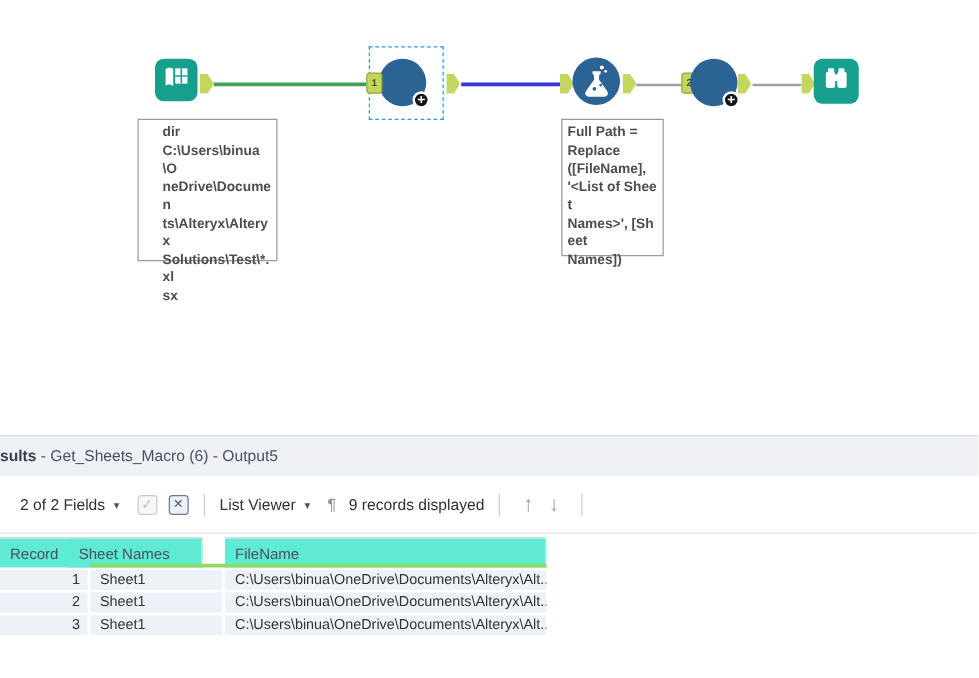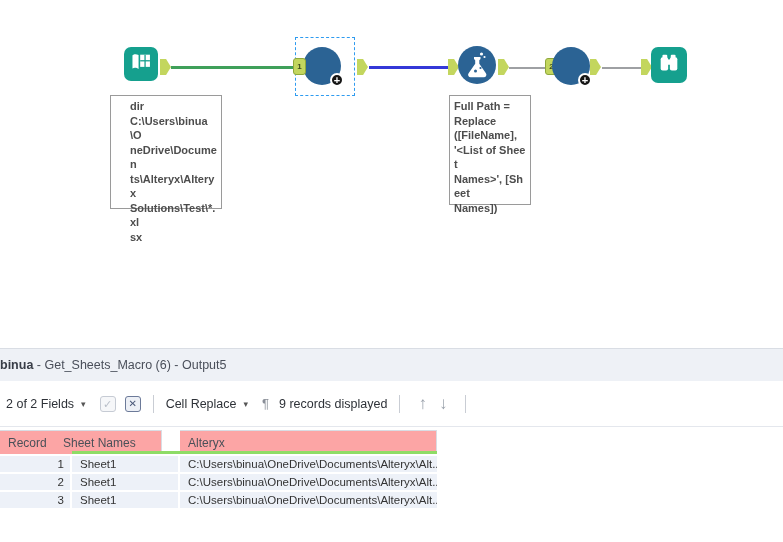--- a/index.html
+++ b/index.html
@@ -24,31 +24,31 @@
   .anchor-num { position:absolute; width:13px; height:17px; background:#C3D65E; border:1px solid #8FA83B; border-radius:3px; font-size:8px; font-weight:bold; color:#3C4A1E; display:flex; align-items:center; justify-content:center; }
 
   .selection-box { position:absolute; border:1.5px dashed #2E9BF0; background:transparent; }
 
   .annotation { position:absolute; background:#ffffff; border:1px solid #9A9A9A; padding:3px 4px; font-size:11px; font-weight:700; color:#4D4D4D; line-height:1.32; white-space:pre-line; word-break:break-all; }
 
   
   .panel-divider { position:absolute; left:0; top:348px; width:783px; height:1px; background:#D9DDE4; }
   .panel-header { position:absolute; left:0; top:349px; width:783px; height:32px; background:#EEF1F6; font-size:12.5px; line-height:32px; color:#4A4F5A; }
   .panel-header b { color:#383D47; }
-  .toolbar { position:absolute; left:0; top:381px; width:783px; height:46px; background:#ffffff; border-bottom:1px solid #E4E7ED; display:flex; align-items:center; padding-left:6px; font-size:12.5px; color:#2E3238; }
+  .toolbar { position:absolute; left:0; top:381px; width:783px; height:46px; background:#ffffff; border-bottom:1px solid #E4E7ED; display:flex; align-items:center; padding-left:16px; font-size:12.5px; color:#2E3238; }
   .tb-item { display:flex; align-items:center; cursor:default; }
   .tb-caret { font-size:9px; color:#555; margin-left:7px; }
   .tb-sep { width:1px; height:18px; background:#C9CDD4; margin:0 12px; }
   .tb-icon-check { width:16px; height:16px; border:1px solid #C6CBD4; border-radius:3px; margin-left:14px; color:#B8BEC8; font-size:11px; line-height:14px; text-align:center; background:#F6F7F9; }
   .tb-icon-xbox { width:16px; height:16px; border:1px solid #6C7A99; border-radius:3px; margin-left:9px; color:#4A5878; font-size:10px; line-height:14px; text-align:center; background:#EDF0F6; }
   .tb-pilcrow { color:#8A8F98; font-size:13px; margin-right:10px; }
   .tb-arrow { font-size:17px; color:#9AA1AB; margin:0 6px; }
 
   .grid { position:absolute; left:0; top:430px; width:783px; }
-  .grid-header { position:absolute; top:0; height:24px; background:#fca5a5; border-right:1px solid #D9DDE4; border-top:1px solid #D9DDE4; font-size:12px; color:#4A5058; display:flex; align-items:center; padding-left:8px; }
+  .grid-header { position:absolute; top:0; height:24px; background:#5eead4; border-right:1px solid #D9DDE4; border-top:1px solid #D9DDE4; font-size:12px; color:#4A5058; display:flex; align-items:center; padding-left:8px; }
   .green-underline { position:absolute; top:21px; height:3px; background:#8EDC66; }
   .grid-row-cell { position:absolute; height:16px; background:#EDF1F8; font-size:11.5px; color:#333; display:flex; align-items:center; overflow:hidden; white-space:nowrap; }
 </style>
 </head>
 <body>
 
 <div class="screen">
 
   <div class="canvas">
 
@@ -117,48 +117,48 @@
 Replace
 ([FileName],
 '&lt;List of Sheet
 Names&gt;', [Sheet
 Names])</div>
   </div>
 
   <div class="panel-divider"></div>
 
   <div class="panel-header">
-    <b>binua</b><span> - Get_Sheets_Macro (6) - Output5</span>
+    <b>sults</b><span> - Get_Sheets_Macro (6) - Output5</span>
   </div>
 
   <div class="toolbar">
     <div class="tb-item">
       <span>2 of 2 Fields</span>
       <span class="tb-caret">▾</span>
     </div>
     <div class="tb-icon-check">✓</div>
     <div class="tb-icon-xbox">✕</div>
     <div class="tb-sep"></div>
     <div class="tb-item">
-      <span>Cell Replace</span>
+      <span>List Viewer</span>
       <span class="tb-caret">▾</span>
     </div>
     <span class="tb-pilcrow" style="margin-left:14px;">¶</span>
     <span>9 records displayed</span>
     <div class="tb-sep"></div>
     <span class="tb-arrow">↑</span>
     <span class="tb-arrow">↓</span>
     <div class="tb-sep"></div>
   </div>
 
   <div class="grid">
 
     <div class="grid-header" style="left:0; width:71px;">Record</div>
     <div class="grid-header" style="left:55px; width:107px;">Sheet Names</div>
-    <div class="grid-header" style="left:180px; width:257px;">Alteryx</div>
+    <div class="grid-header" style="left:180px; width:257px;">FileName</div>
     <div class="green-underline" style="left:72px; width:365px;"></div>
 
     <div>
 
     <div style="">
         <div class="grid-row-cell" style="left: 0px; width: 70px; justify-content: flex-end; padding-right: 6px; top: 26px;">1</div>
         <div class="grid-row-cell" style="left: 72px; width: 106px; padding-left: 8px; top: 26px;">Sheet1</div>
         <div class="grid-row-cell" style="left: 180px; width: 257px; padding-left: 8px; top: 26px;">C:\Users\binua\OneDrive\Documents\Alteryx\Alt...</div>
       </div>
         <div style="">

